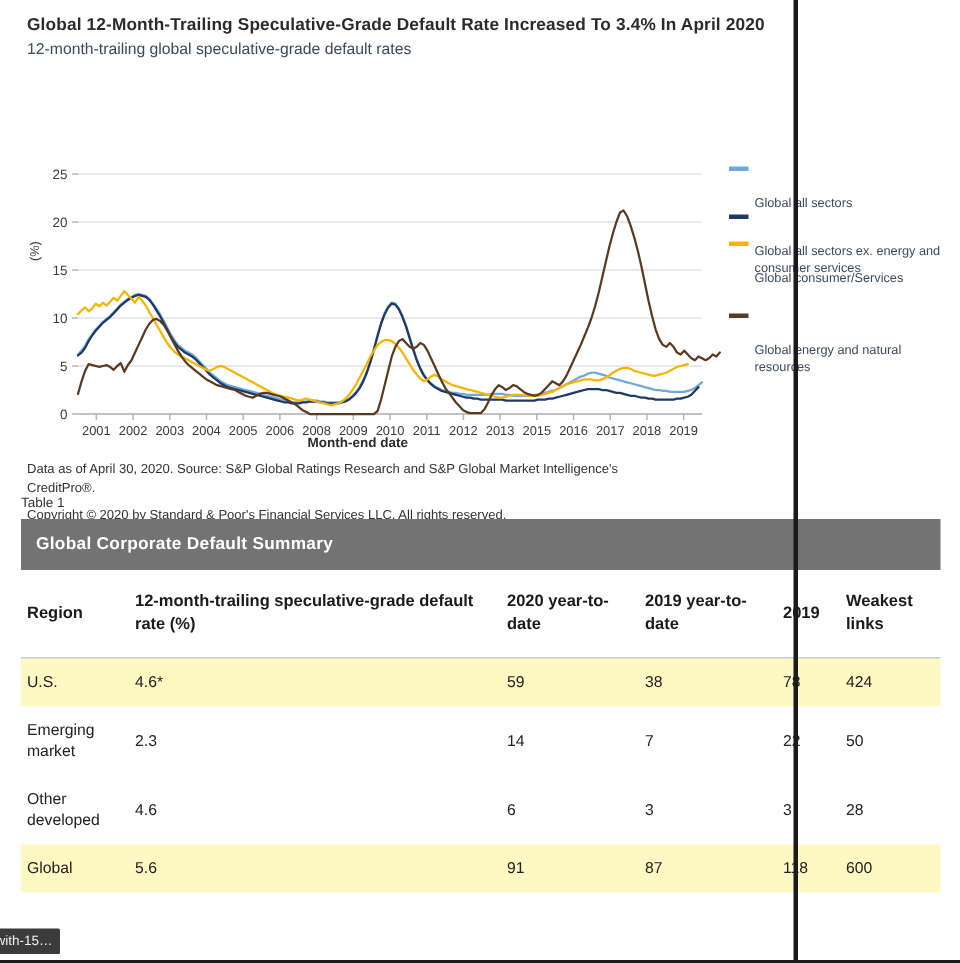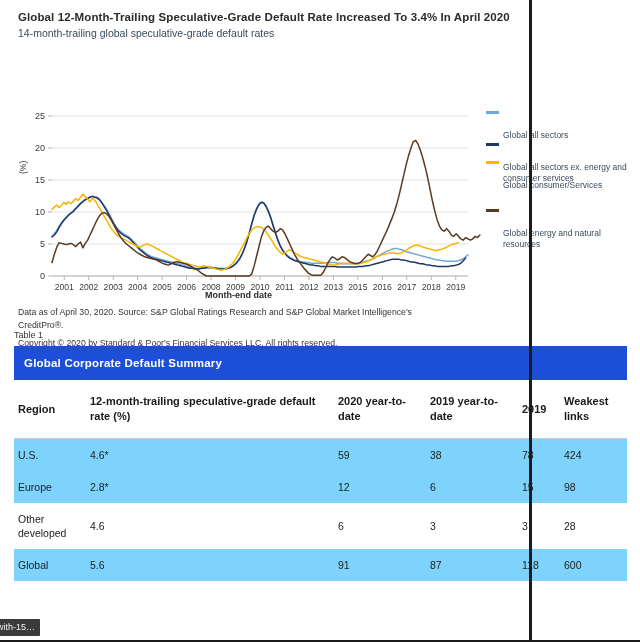--- a/index.html
+++ b/index.html
@@ -44,33 +44,33 @@
   .chart-footnote .copy{margin-top:6px;display:block;}
 
   
   .table-block{position:absolute;left:0;top:330px;width:640px;}
   .table-caption{
     font-size:9px;color:#333;margin:0 0 6px 14px;
   }
   .tbl{border-collapse:collapse;width:613px;margin-left:14px;table-layout:fixed;}
   .tbl td,.tbl th{vertical-align:middle;text-align:left;}
   .hdr-band td{
-    background:#1d4ed8;color:#ffffff;font-size:11.5px;font-weight:bold;
+    background:#737373;color:#ffffff;font-size:11.5px;font-weight:bold;
     padding:11px 0 11px 10px;letter-spacing:.2px;
   }
   .colhdr td{
     font-size:11px;font-weight:bold;color:#1a1a1a;line-height:15px;
     padding:14px 6px 14px 0;border-bottom:1px solid #c9c9c9;
   }
   .colhdr td.c-region{padding-left:4px;}
   .row td{
     font-size:10.5px;color:#222;padding:9px 6px 9px 0;line-height:14px;
   }
   .row td.c-region{padding-left:4px;}
-  .row.alt td{background:#7dd3fc;}
+  .row.alt td{background:#fef9c3;}
   .c-region{width:76px;}
   .c-rate{width:248px;}
   .c-ytd20{width:92px;}
   .c-ytd19{width:92px;}
   .c-2019{width:42px;}
   .c-weak{width:63px;}
 
   
   .status-bar{
     position:absolute;left:-8px;top:619px;height:17px;
@@ -84,21 +84,21 @@
     position:absolute;left:0;bottom:0;width:640px;height:2px;background:#1b1b1b;z-index:24;
   }
 </style>
 </head>
 <body>
 
 <div class="page">
 
   <div class="chart-block">
     <div class="chart-title">Global 12-Month-Trailing Speculative-Grade Default Rate Increased To 3.4% In April 2020</div>
-    <div class="chart-subtitle">14-month-trailing global speculative-grade default rates</div>
+    <div class="chart-subtitle">12-month-trailing global speculative-grade default rates</div>
 
     <div class="chart-area">
       <svg class="plot-svg" width="640" height="250">
         <g id="gridlines">
             <line x1="52" y1="232" x2="468" y2="232" stroke="#e2e2e2" stroke-width="1"></line>
             <line x1="52" y1="200" x2="468" y2="200" stroke="#e2e2e2" stroke-width="1"></line>
             <line x1="52" y1="168" x2="468" y2="168" stroke="#e2e2e2" stroke-width="1"></line>
             <line x1="52" y1="136" x2="468" y2="136" stroke="#e2e2e2" stroke-width="1"></line>
             <line x1="52" y1="104" x2="468" y2="104" stroke="#e2e2e2" stroke-width="1"></line>
             <line x1="52" y1="72" x2="468" y2="72" stroke="#e2e2e2" stroke-width="1"></line>
@@ -214,27 +214,27 @@
           <td>Weakest links</td>
         </tr>
       <tr class="row alt">
             <td class="c-region">U.S.</td>
             <td class="c-rate">4.6*</td>
             <td class="c-ytd20">59</td>
             <td class="c-ytd19">38</td>
             <td class="c-2019">78</td>
             <td class="c-weak">424</td>
           </tr>
-          <tr class="row alt">
-            <td class="c-region">Europe</td>
-            <td class="c-rate">2.8*</td>
-            <td class="c-ytd20">12</td>
-            <td class="c-ytd19">6</td>
-            <td class="c-2019">15</td>
-            <td class="c-weak">98</td>
+          <tr class="row">
+            <td class="c-region">Emerging market</td>
+            <td class="c-rate">2.3</td>
+            <td class="c-ytd20">14</td>
+            <td class="c-ytd19">7</td>
+            <td class="c-2019">22</td>
+            <td class="c-weak">50</td>
           </tr>
           <tr class="row">
             <td class="c-region">Other developed</td>
             <td class="c-rate">4.6</td>
             <td class="c-ytd20">6</td>
             <td class="c-ytd19">3</td>
             <td class="c-2019">3</td>
             <td class="c-weak">28</td>
           </tr>
           <tr class="row alt">

